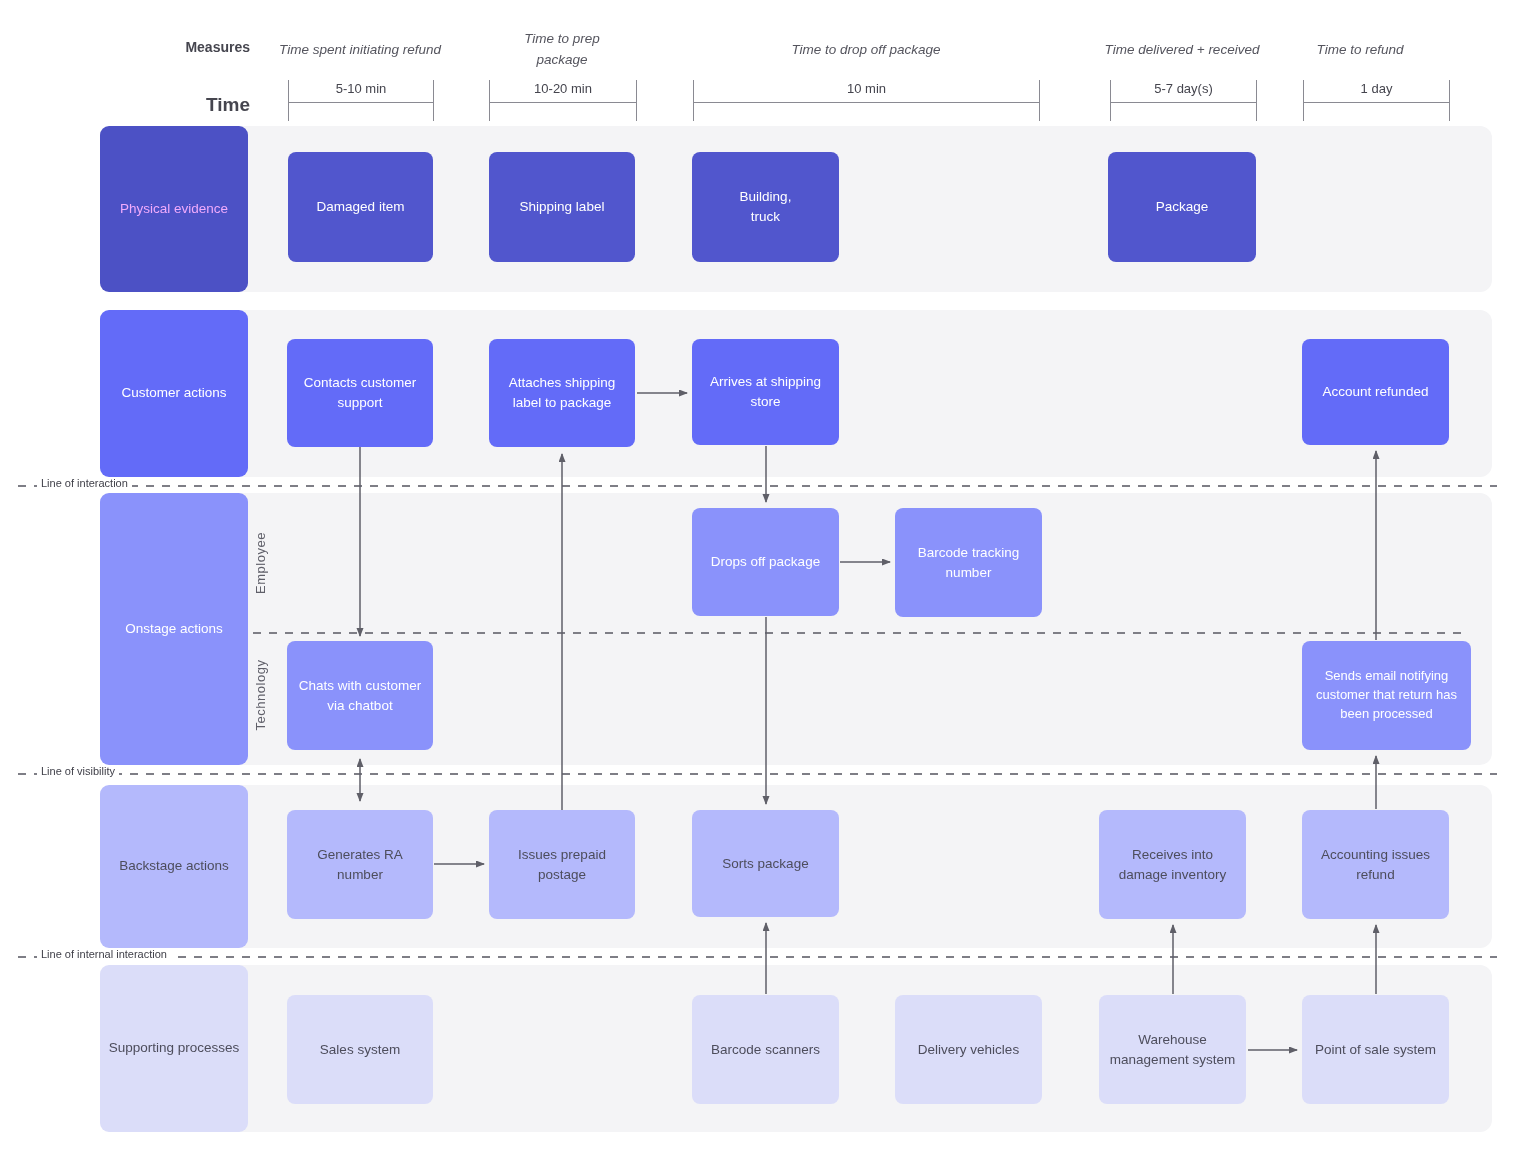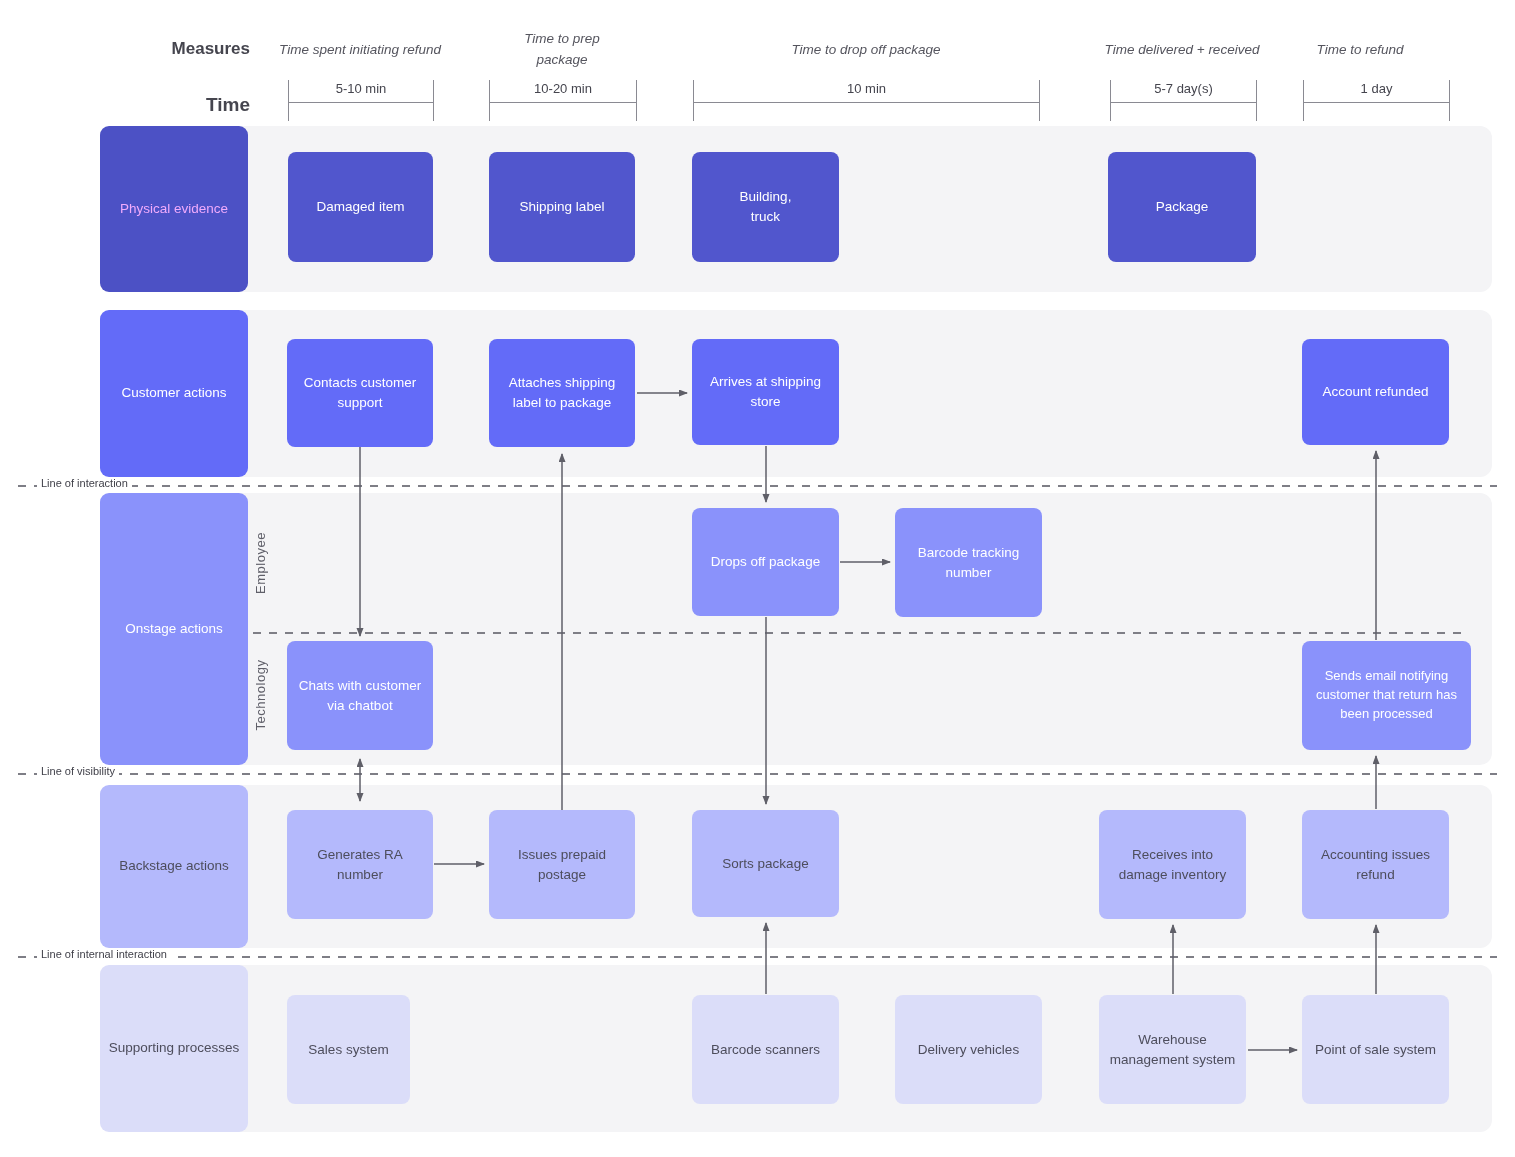--- a/index.html
+++ b/index.html
@@ -1,19 +1,19 @@
 <!DOCTYPE html>
 <html style="--band: #f4f4f6; --lane1: #4c51c5; --node1: #5156cd; --lane2: #636bf8; --node2: #636bf8; --lane3: #8a92fb; --node3: #8a92fb; --lane4: #b4b9fc; --node4: #b4b9fc; --lane5: #dbddf9; --node5: #dbddf9; --ink-dark: #4d4d5c; --arrow: #5f5f68; --dash: #7e7e86;"><head>
 <meta charset="utf-8">
 <style>
   html,body{margin:0;padding:0;background:#ffffff;}
   body{font-family:"Liberation Sans", sans-serif;}
   #canvas{position:relative;width:1515px;height:1157px;background:#ffffff;overflow:hidden;}
 
-  .hlabel{position:absolute;font-size:17px;color:#45454e;font-weight:bold;text-align:right;}
+  .hlabel{position:absolute;font-size:14px;color:#45454e;font-weight:bold;text-align:right;}
   .coltitle{position:absolute;font-size:13.5px;color:#55555e;font-style:italic;text-align:center;line-height:1.55;}
 
   .bracket{position:absolute;top:80px;height:41px;border-left:1.5px solid #8a8a92;border-right:1.5px solid #8a8a92;}
   .bracket .hline{position:absolute;left:0;right:0;top:22px;border-top:1.5px solid #8a8a92;}
   .bracket .blabel{position:absolute;left:-10px;right:-10px;top:1px;text-align:center;font-size:13px;color:#45454e;font-style:normal;}
 
   .band{position:absolute;left:100px;width:1392px;background:var(--band);border-radius:12px;}
 
   .lane-label{position:absolute;left:100px;width:148px;border-radius:9px;display:flex;align-items:center;justify-content:center;text-align:center;font-size:13.5px;line-height:1.4;padding:6px;box-sizing:border-box;}
   .ll-1{background:var(--lane1);color:#f0abfc;}
@@ -114,21 +114,21 @@
   <div class="node n-3" style="left:895px;top:508px;width:147px;height:109px;">Barcode tracking number</div>
   <div class="node n-3" style="left:287px;top:641px;width:146px;height:109px;">Chats with customer via chatbot</div>
   <div class="node n-3" style="left:1302px;top:641px;width:169px;height:109px;font-size:13px;padding:6px 8px;">Sends email notifying customer that return has been processed</div>
 
   <div class="node n-4" style="left:287px;top:810px;width:146px;height:109px;">Generates RA number</div>
   <div class="node n-4" style="left:489px;top:810px;width:146px;height:109px;">Issues prepaid postage</div>
   <div class="node n-4" style="left:692px;top:810px;width:147px;height:107px;">Sorts package</div>
   <div class="node n-4" style="left:1099px;top:810px;width:147px;height:109px;">Receives into damage inventory</div>
   <div class="node n-4" style="left:1302px;top:810px;width:147px;height:109px;">Accounting issues refund</div>
 
-  <div class="node n-5" style="left:287px;top:995px;width:123px;height:109px;">Sales system</div>
+  <div class="node n-5" style="left:287px;top:995px;width:146px;height:109px;">Sales system</div>
   <div class="node n-5" style="left:692px;top:995px;width:147px;height:109px;">Barcode scanners</div>
   <div class="node n-5" style="left:895px;top:995px;width:147px;height:109px;">Delivery vehicles</div>
   <div class="node n-5" style="left:1302px;top:995px;width:147px;height:109px;">Point of sale system</div>
   <div class="node n-5" style="left:1099px;top:995px;width:147px;height:109px;">Warehouse management system</div>
 
   <svg id="arrows" width="1515" height="1157">
     <defs>
       <marker id="ah" markerWidth="10" markerHeight="8" refX="8" refY="3.5" orient="auto" markerUnits="userSpaceOnUse">
         <path d="M0,0 L9,3.5 L0,7 Z" fill="#5f5f68"></path>
       </marker>

